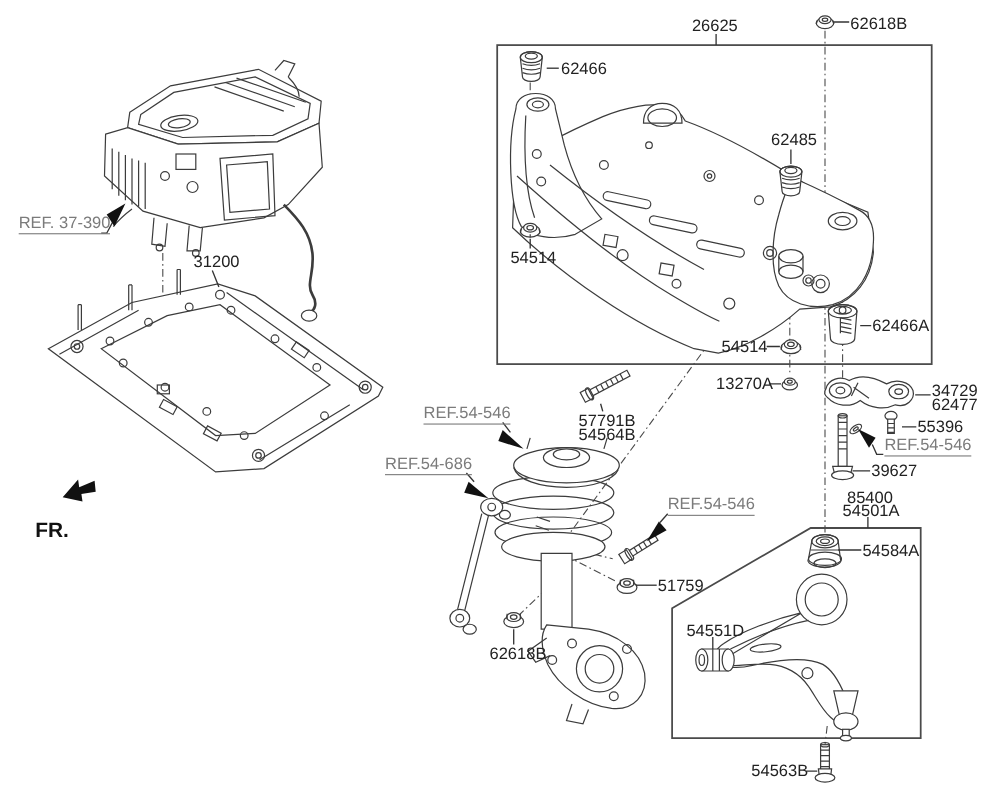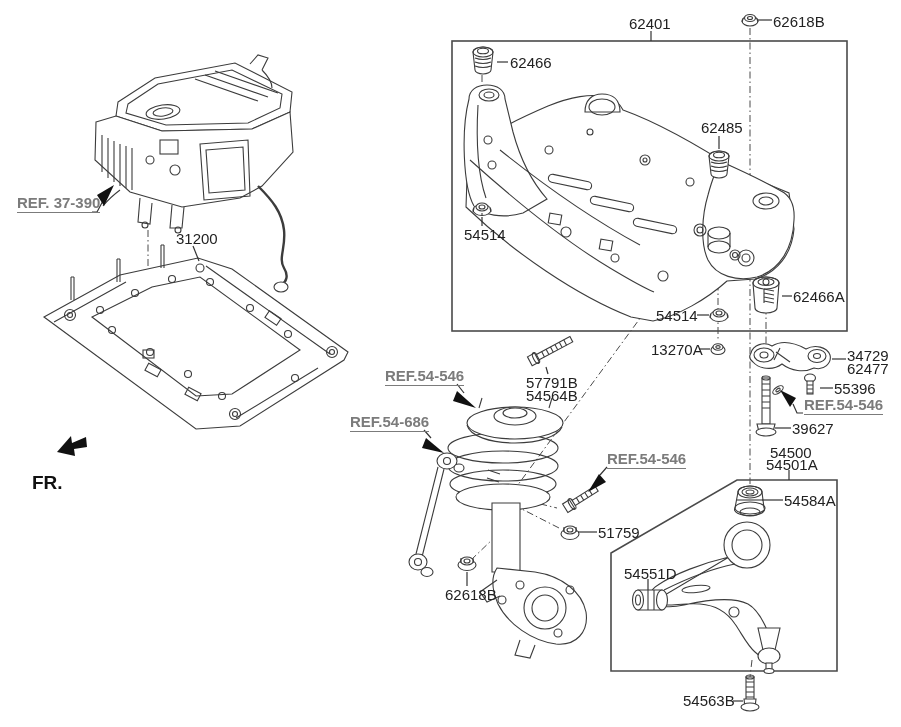--- a/index.html
+++ b/index.html
@@ -1,21 +1,21 @@
 <!DOCTYPE html>
 <html><head>
 <meta charset="utf-8">
 <style>
   html,body{margin:0;padding:0;background:#ffffff;}
   .stage{position:relative;width:901px;height:727px;background:#fff;overflow:hidden;
          font-family:"Liberation Sans",sans-serif;}
   .stage svg{position:absolute;left:0;top:0;}
   .lbl{position:absolute;font-size:15px;line-height:1.05;color:#222;white-space:nowrap;
        letter-spacing:0px;}
-  .ref{color:#7b7b7b;font-weight:bold;border-bottom:1.6px solid #7b7b7b;padding-bottom:1px;}
+  .ref{color:#7b7b7b;font-weight:normal;border-bottom:1.6px solid #7b7b7b;padding-bottom:1px;}
   .fr{position:absolute;font-size:19px;font-weight:bold;color:#111;margin-top:28px;}
   .ln{stroke:#3c3c3c;stroke-width:1.1;fill:none;}
   .ln2{stroke:#3c3c3c;stroke-width:1.1;fill:#fff;}
   .box{stroke:#4a4a4a;stroke-width:1.6;fill:none;}
   .dd{stroke:#4a4a4a;stroke-width:1;fill:none;stroke-dasharray:7 3 1.5 3;}
   .ld{stroke:#333;stroke-width:1.2;fill:none;}
   .ar{fill:#111;stroke:none;}
 </style>
 </head>
 <body>
@@ -334,33 +334,33 @@
     <polygon class="ar" points="444,453 426,438 422,448"></polygon>
     <path class="ld" d="M607,467 L600,475"></path>
     <polygon class="ar" points="588,492 599,474 606,482"></polygon>
     <path class="ld" d="M803,413 L797,413 L793,404"></path>
     <polygon class="ar" points="780,390 796,398 790,407"></polygon>
   </g>
 
   <polygon class="ar" points="57,452 71,436 72,443 86,437 87,447 74,449 75,456"></polygon>
 </svg>
 
-  <div class="lbl" style="left:629px;top:16px">62401</div>
+  <div class="lbl" style="left:629px;top:16px">26625</div>
   <div class="lbl" style="left:773px;top:14px">62618B</div>
   <div class="lbl" style="left:510px;top:55px">62466</div>
   <div class="lbl" style="left:701px;top:120px">62485</div>
   <div class="lbl" style="left:464px;top:227px">54514</div>
   <div class="lbl" style="left:656px;top:308px">54514</div>
   <div class="lbl" style="left:793px;top:289px">62466A</div>
   <div class="lbl" style="left:651px;top:342px">13270A</div>
   <div class="lbl" style="left:847px;top:348px">34729</div>
   <div class="lbl" style="left:847px;top:361px">62477</div>
   <div class="lbl" style="left:834px;top:381px">55396</div>
   <div class="lbl" style="left:792px;top:421px">39627</div>
-  <div class="lbl" style="left:770px;top:445px">54500</div>
+  <div class="lbl" style="left:770px;top:445px">85400</div>
   <div class="lbl" style="left:766px;top:457px">54501A</div>
   <div class="lbl" style="left:526px;top:375px">57791B</div>
   <div class="lbl" style="left:526px;top:388px">54564B</div>
   <div class="lbl" style="left:598px;top:525px">51759</div>
   <div class="lbl" style="left:445px;top:587px">62618B</div>
   <div class="lbl" style="left:784px;top:493px">54584A</div>
   <div class="lbl" style="left:624px;top:566px">54551D</div>
   <div class="lbl" style="left:683px;top:693px">54563B</div>
   <div class="lbl" style="left:176px;top:231px">31200</div>
 

